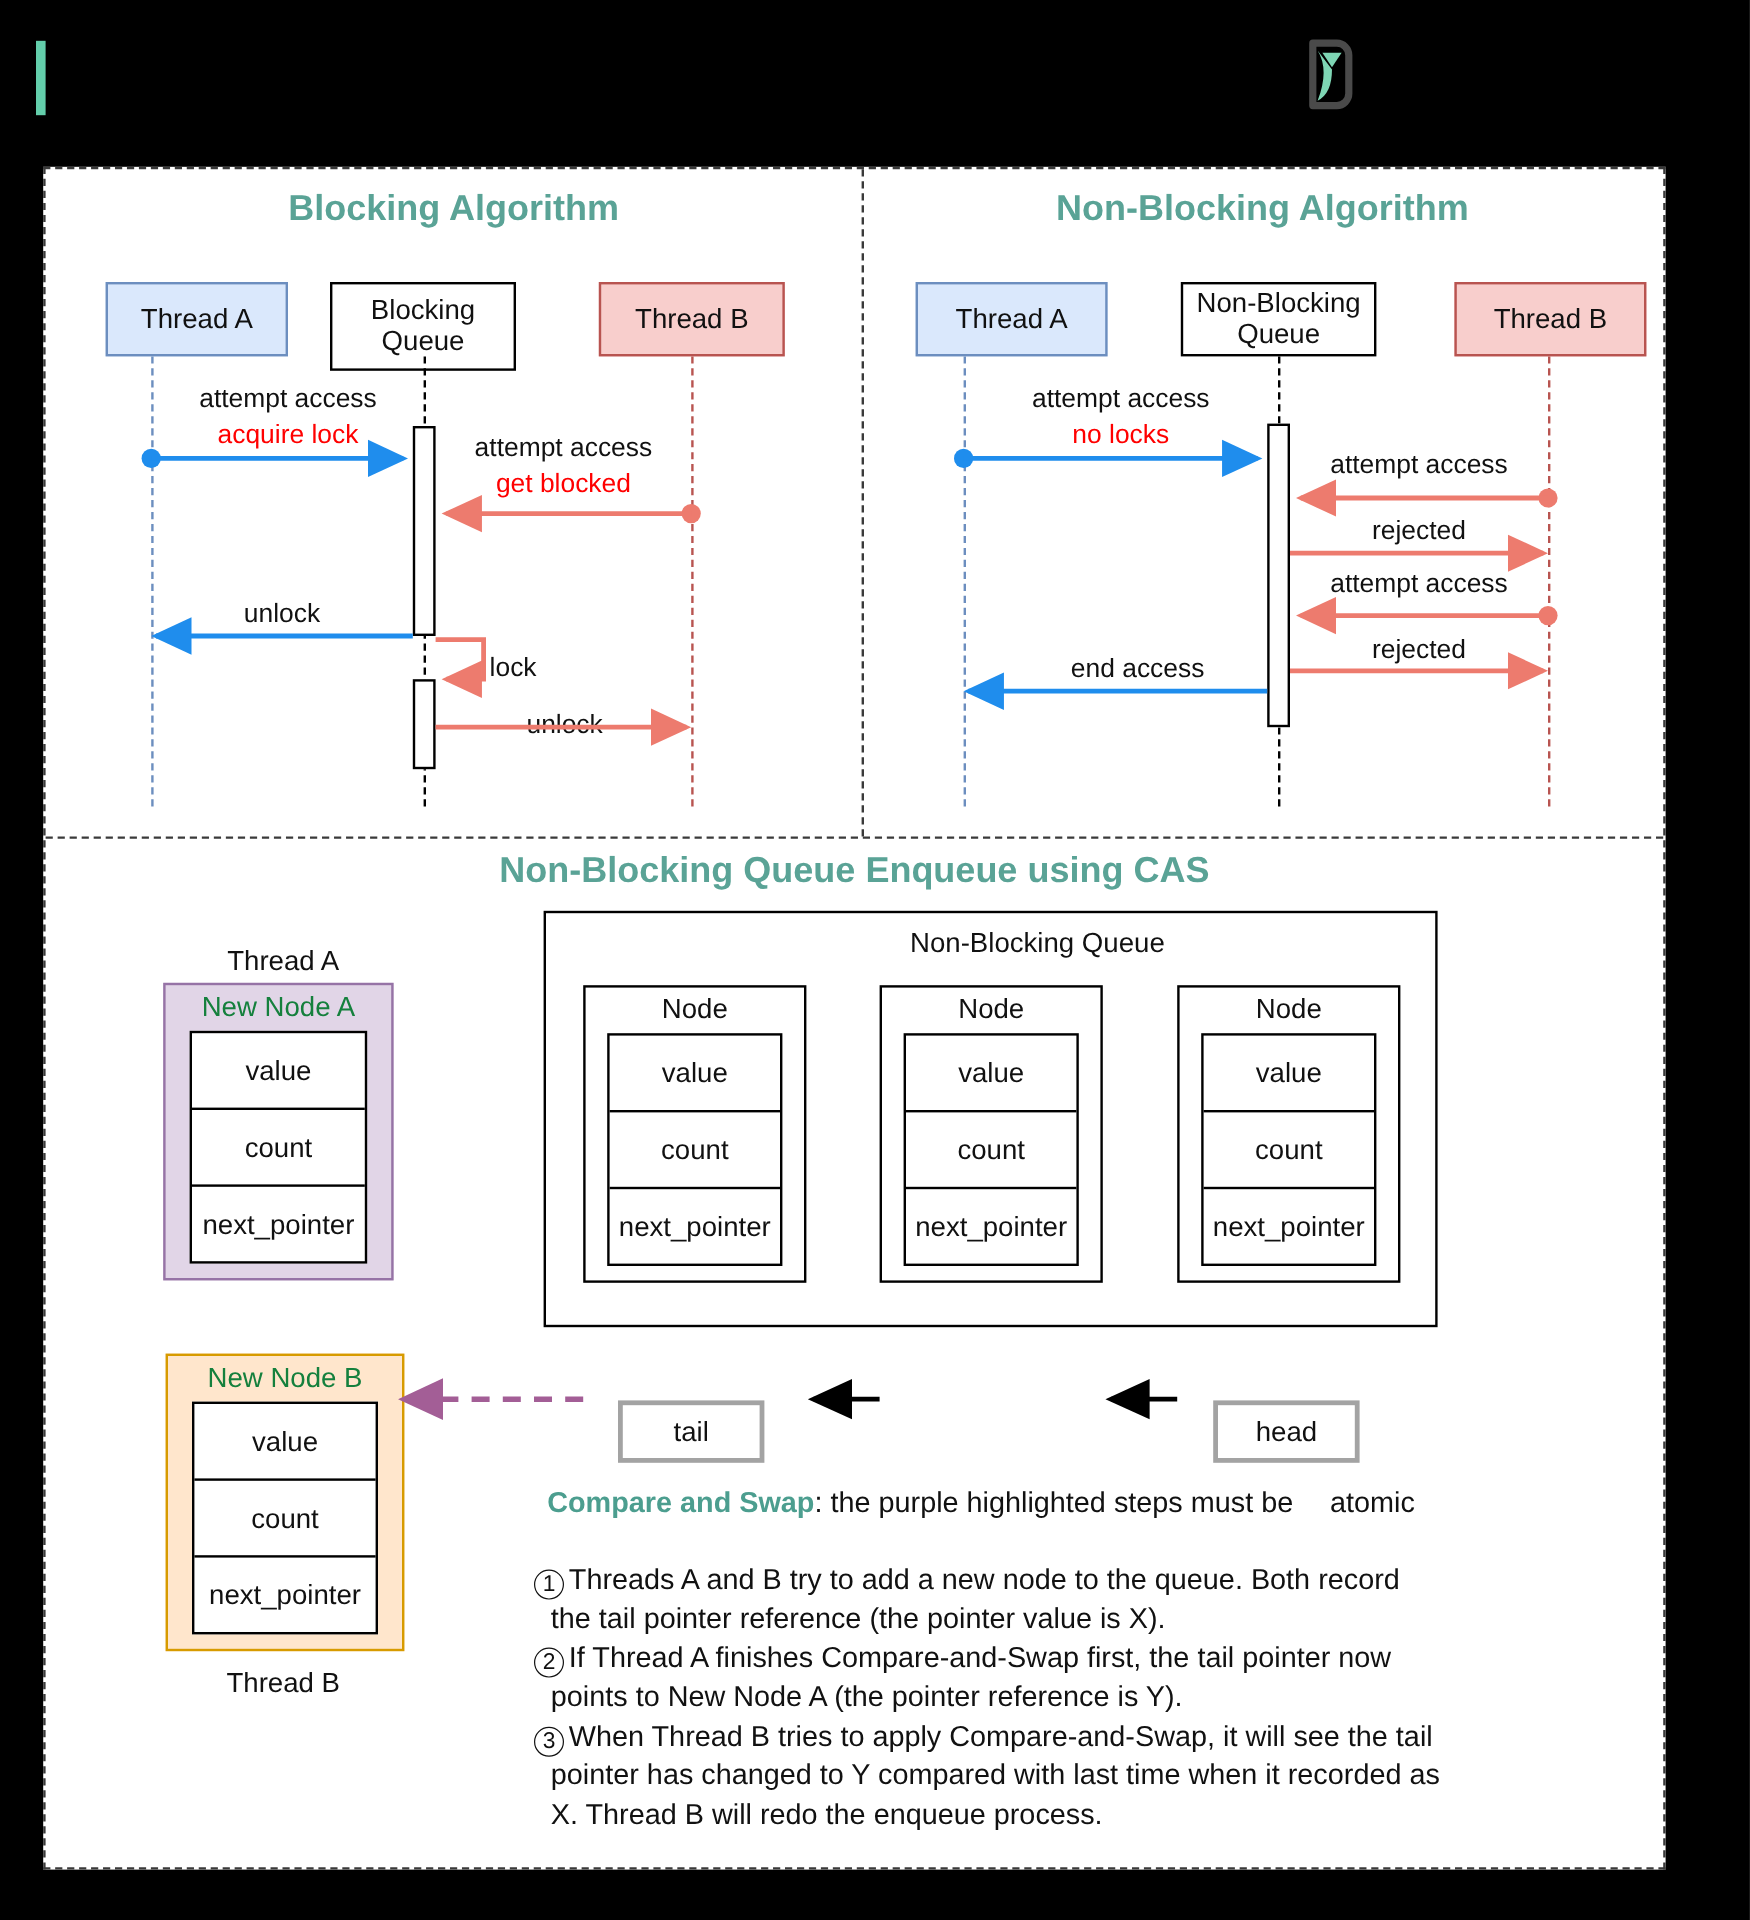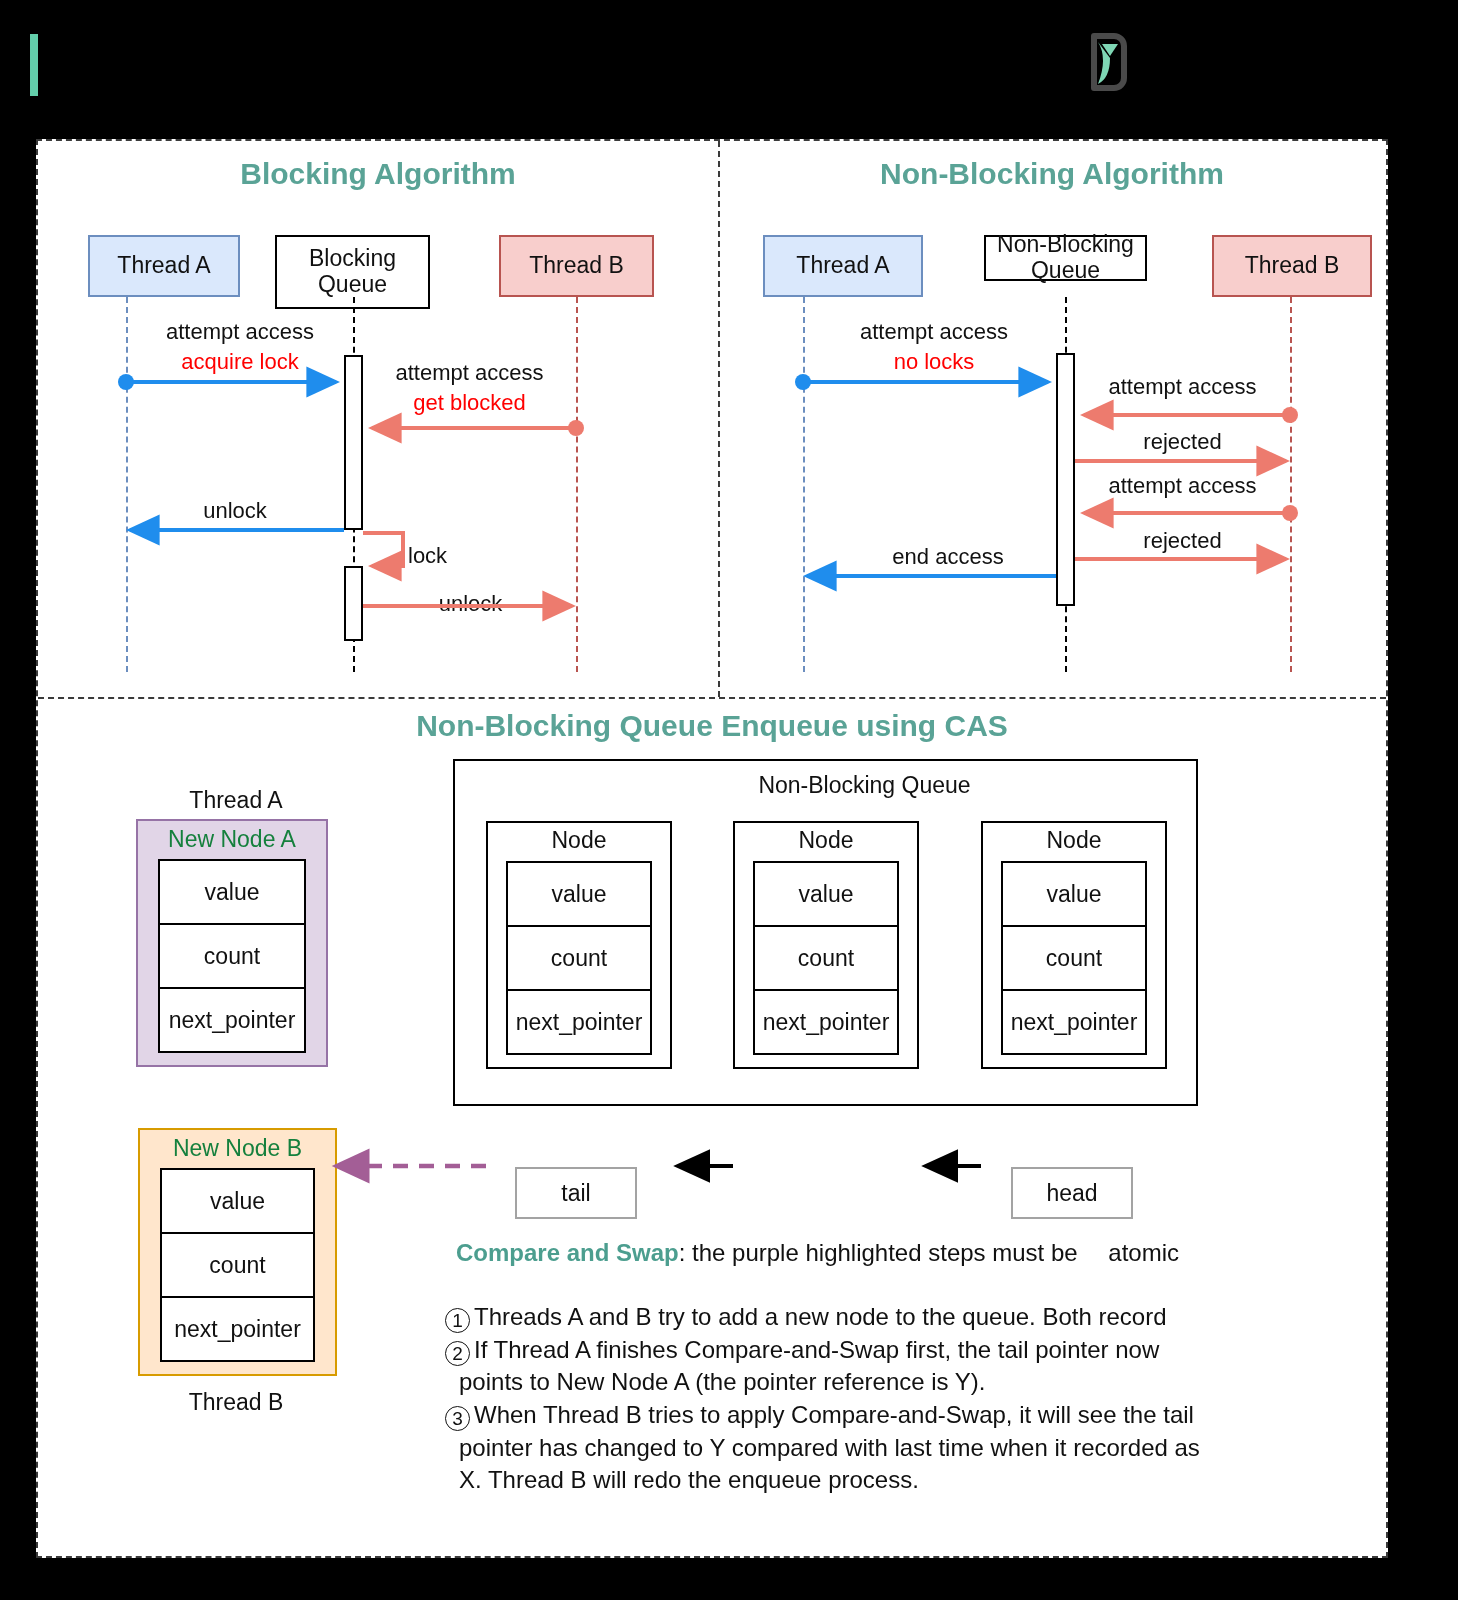--- a/index.html
+++ b/index.html
@@ -85,21 +85,21 @@
   .node-cell:last-child { border-bottom:none; }
 
   .hl-purple { background:#e1d5e7; border:2px solid #9673a6; }
   .hl-orange { background:#ffe6cc; border:2px solid #d79b00; }
   .hl-wrap { position:absolute; }
   .hl-wrap .node-title { position:absolute; left:0; right:0; top:5px;
                          text-align:center; font-size:23px; color:#15803d; }
   .hl-wrap .node-inner { position:absolute; left:20px; right:20px; top:38px; bottom:12px;
                          border:2px solid #000; display:flex; flex-direction:column; background:#fff; }
 
-  .ptr-box { position:absolute; border:2px solid #a3a3a3; background:#fff;
+  .ptr-box { position:absolute; border:4px solid #a3a3a3; background:#fff;
              display:flex; align-items:center; justify-content:center;
              font-size:23px; color:#111; }
 
   
   .cas-caption {
     position:absolute; font-size:24px; color:#111; white-space:nowrap;
   }
   .cas-caption .hdr { color:#4c9e8f; font-weight:bold; }
   .cas-caption .atomic { font-weight:normal;margin-left:24px; }
 
@@ -178,21 +178,21 @@
 
       <path d="M325,392 L365,392 L365,425 L334,425" fill="none" stroke="#ed7b6e" stroke-width="4" marker-end="url(#bArrowRed)"></path>
 
       <line x1="325" y1="465" x2="534" y2="465" stroke="#ed7b6e" stroke-width="4" marker-end="url(#bArrowRed)"></line>
     </svg>
 
     <div class="panel-title" style="left:680px; top:16px; width:668px;">Non-Blocking Algorithm</div>
 
     <div class="lifebox blue" style="left:725px; top:94px; width:160px; height:62px;">Thread A</div>
 
-    <div class="lifebox" style="left:946px; top:94px; width:163px; height:46px; flex-direction:column;">
+    <div class="lifebox" style="left:946px; top:94px; width:163px; height:62px; flex-direction:column;">
       <span>Non-Blocking</span>
       <span>Queue</span>
     </div>
 
     <div class="lifebox pink" style="left:1174px; top:94px; width:160px; height:62px;">Thread B</div>
 
     <div class="lifeline blue" style="left:765px; top:156px; height:375px;"></div>
     <div class="lifeline" style="left:1027px; top:156px; height:375px;"></div>
     <div class="lifeline pink" style="left:1252px; top:156px; height:375px;"></div>
 
@@ -316,20 +316,23 @@
     </svg>
 
     <div class="cas-caption" style="left:418px; top:1098px;">
       <span class="hdr">Compare and Swap</span><span>: the purple highlighted steps must be </span><span class="atomic">atomic</span>
     </div>
 
     <div class="steps" style="left:407px; top:1160px;">
       <div class="step-line">
         <span class="circnum">1</span><span>Threads A and B try to add a new node to the queue. Both record</span>
       </div>
+      <div class="step-line" style="padding-left:14px;">
+        <span>the tail pointer reference (the pointer value is X).</span>
+      </div>
 
       <div class="step-line">
         <span class="circnum">2</span><span>If Thread A finishes Compare-and-Swap first, the tail pointer now</span>
       </div>
       <div class="step-line" style="padding-left:14px;">
         <span>points to New Node A (the pointer reference is Y).</span>
       </div>
 
       <div class="step-line">
         <span class="circnum">3</span><span>When Thread B tries to apply Compare-and-Swap, it will see the tail</span>

